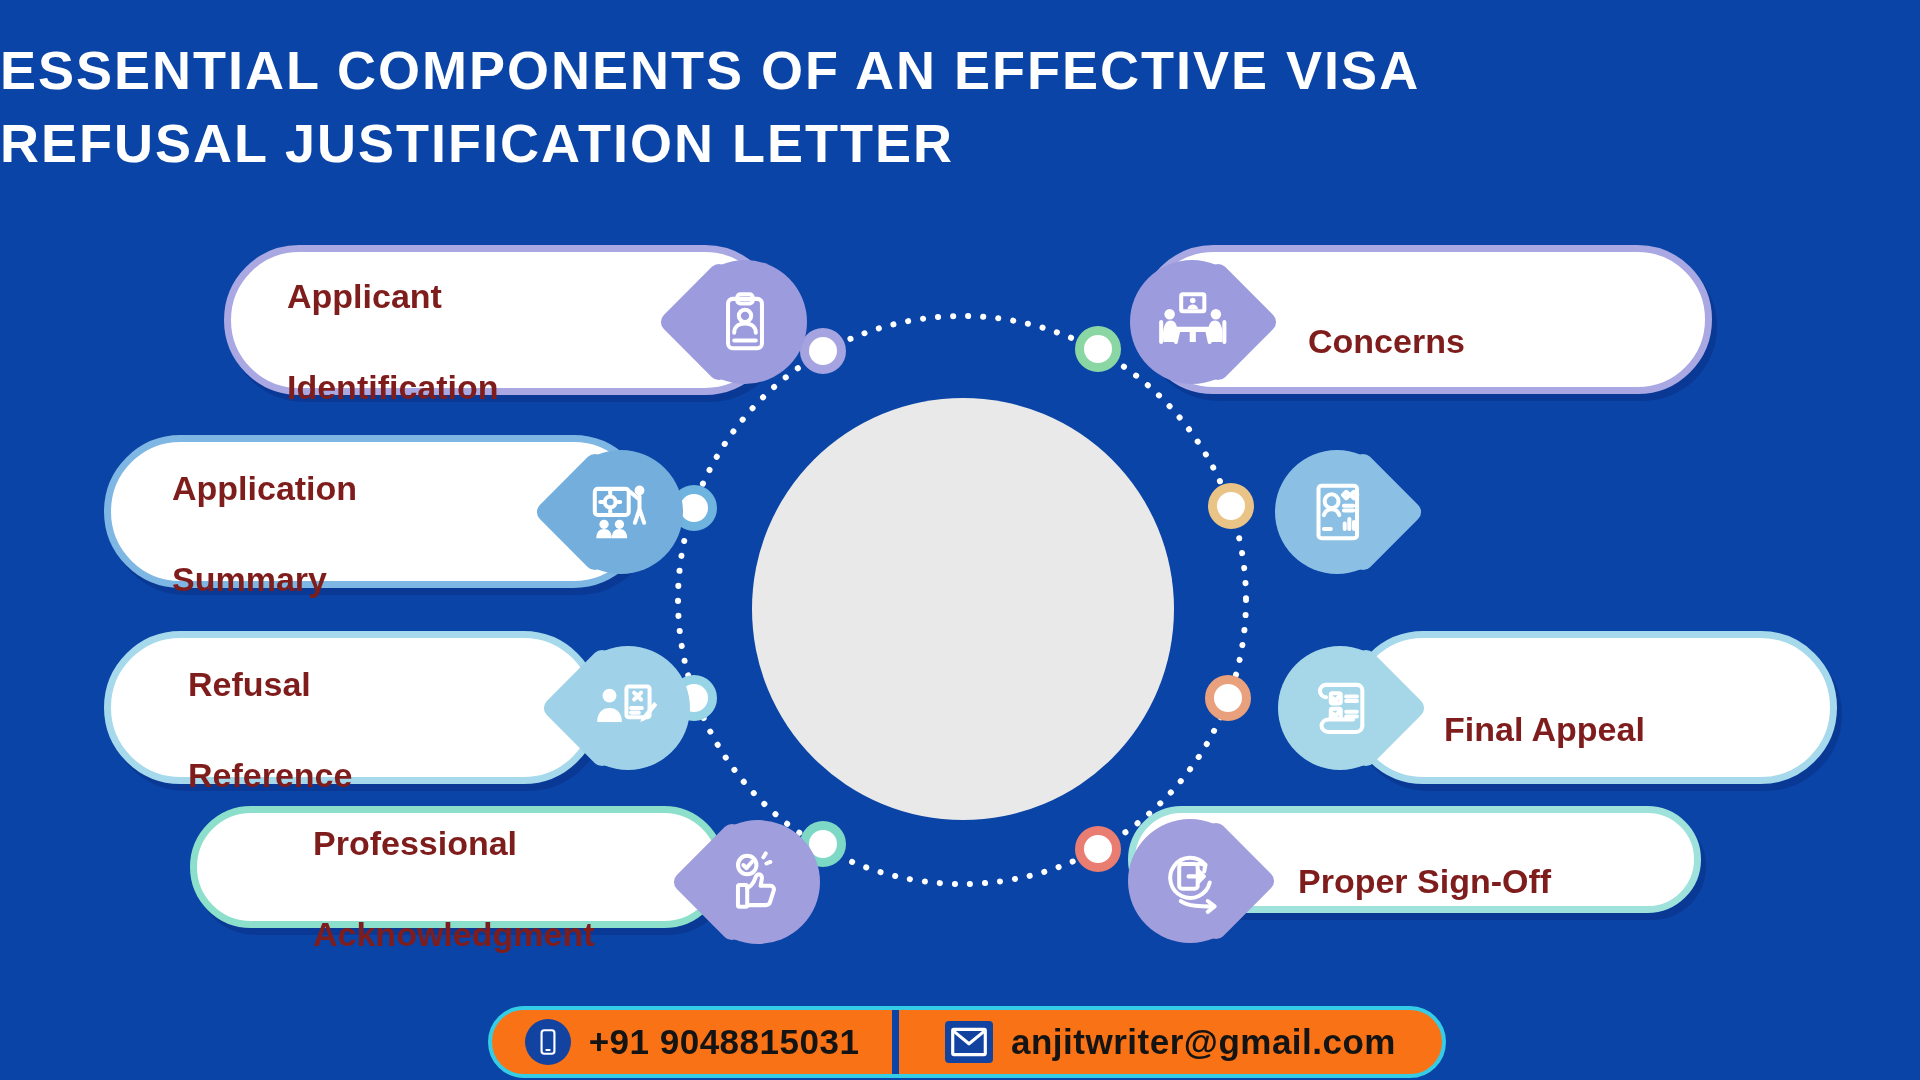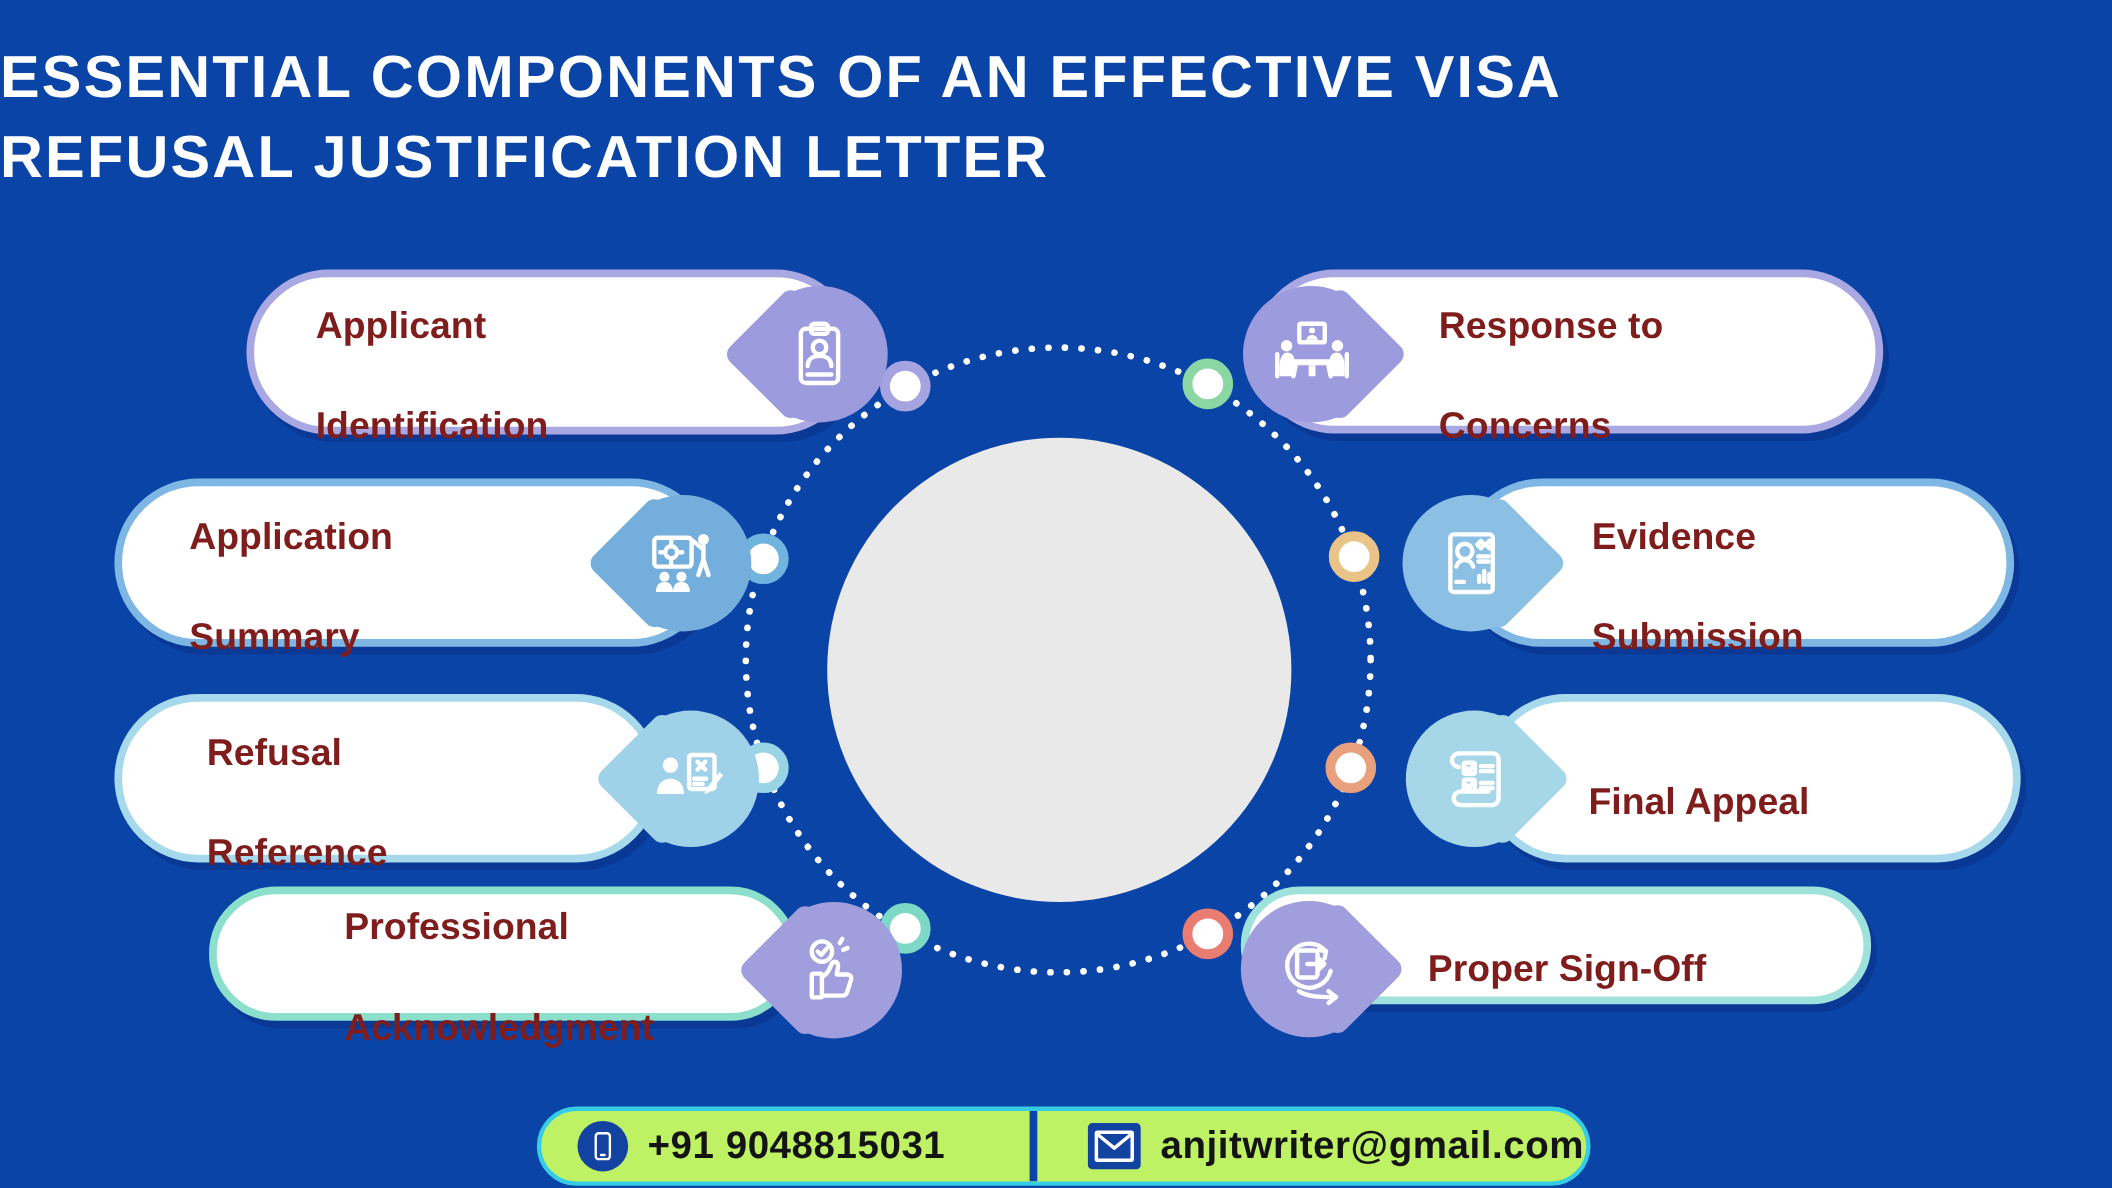--- a/index.html
+++ b/index.html
@@ -153,21 +153,20 @@
           <path d="M14.5 13l2 2 3.5-4"></path>
           <path d="M27.5 8l1.5-2.5M29.5 12l2.5-1"></path>
           <rect x="11" y="26" width="6" height="14" rx="1"></rect>
           <path d="M17 28c2-1 4-3 5-6 .5-1.7 1-3 2.5-3s2.2 1.3 2 3l-.8 4.5H32c1.8 0 2.7 1.5 2.2 3.1l-2.4 7.5c-.4 1.2-1.4 1.9-2.7 1.9H17"></path>
         </g>
       </svg>
     </div>
   </div>
 
   <div class="card" style="left: 1139px; top: 245px; width: 573px; height: 149px; padding-left: 162px; border-color: rgb(169, 168, 227);">
-    <div class="card-line">Response to</div>
     <div class="card-line">Concerns</div>
   </div>
   <div class="pin right" style="left:1130px;top:260px">
     <div class="pin-diamond" style="background-color: rgb(156, 155, 222);"></div>
     <div class="pin-circle" style="background-color: rgb(156, 155, 222);">
       <svg viewBox="0 0 48 48">
         <g class="icon-stroke">
           <rect x="17" y="6" width="15" height="11" rx="1"></rect>
           <path d="M4 24v13M45 24v13"></path>
           <path d="M15 30l-1.5 7M34 30l1.5 7"></path>
@@ -179,24 +178,20 @@
           <path d="M22.5 30.5h4V37h-4z"></path>
           <circle cx="9.5" cy="19" r="3.4"></circle>
           <path d="M5.5 37c-1-6 0-14 4.5-14 2.6 0 4.2 2.2 4.2 5.2L13 37z"></path>
           <circle cx="39.5" cy="19" r="3.4"></circle>
           <path d="M43.5 37c1-6 0-14-4.5-14-2.6 0-4.2 2.2-4.2 5.2L36 37z"></path>
         </g>
       </svg>
     </div>
   </div>
 
-  <div class="card" style="left: 1325px; top: 435px; width: 506px; height: 153px; padding-left: 115px; border-color: rgb(126, 183, 228);">
-    <div class="card-line">Evidence</div>
-    <div class="card-line">Submission</div>
-  </div>
   <div class="pin right" style="left:1275px;top:450px">
     <div class="pin-diamond" style="background-color: rgb(139, 192, 228);"></div>
     <div class="pin-circle" style="background-color: rgb(139, 192, 228);">
       <svg viewBox="0 0 48 48">
         <g class="icon-stroke">
           <rect x="12" y="7" width="25" height="34" rx="2"></rect>
           <circle cx="20.5" cy="17" r="4.5"></circle>
           <path d="M15.5 26c.8-2.5 2.7-3.8 5-3.8s4.2 1.3 5 3.8"></path>
           <rect x="28.5" y="11.5" width="3" height="3" transform="rotate(45 30 13)"></rect>
           <rect x="33.5" y="11.5" width="3" height="3" transform="rotate(45 35 13)"></rect>
@@ -241,21 +236,21 @@
           <path d="M23 21h10M29.5 17.5L33 21l-3.5 3.5"></path>
           <path d="M34 13.5A13 13 0 1 0 36.8 25"></path>
           <path d="M34 13.5l-4.3-.8M34 13.5l-.8 4.3"></path>
           <path d="M18 37c5 3.5 13 3.5 21 3.5"></path>
           <path d="M35.5 37l4.5 3.5-4.5 3.5"></path>
         </g>
       </svg>
     </div>
   </div>
 
-  <div class="contact" style="background-color: #bef264; border-color: rgb(53, 204, 230); gap: 44px;">
+  <div class="contact" style="background-color: #f97316; border-color: rgb(53, 204, 230);">
     <div class="contact-section phone-section">
       <span class="icon-badge badge-round" style="background-color: rgb(18, 67, 160);">
         <svg viewBox="0 0 28 28" width="30" height="30">
           <g style="fill:none;stroke:#fff;stroke-width:2;stroke-linecap:round;stroke-linejoin:round;">
             <rect x="8" y="3" width="12" height="22" rx="2.5"></rect>
             <path d="M12.5 21.5h3"></path>
           </g>
         </svg>
       </span>
       <span class="contact-text">+91 9048815031</span>

